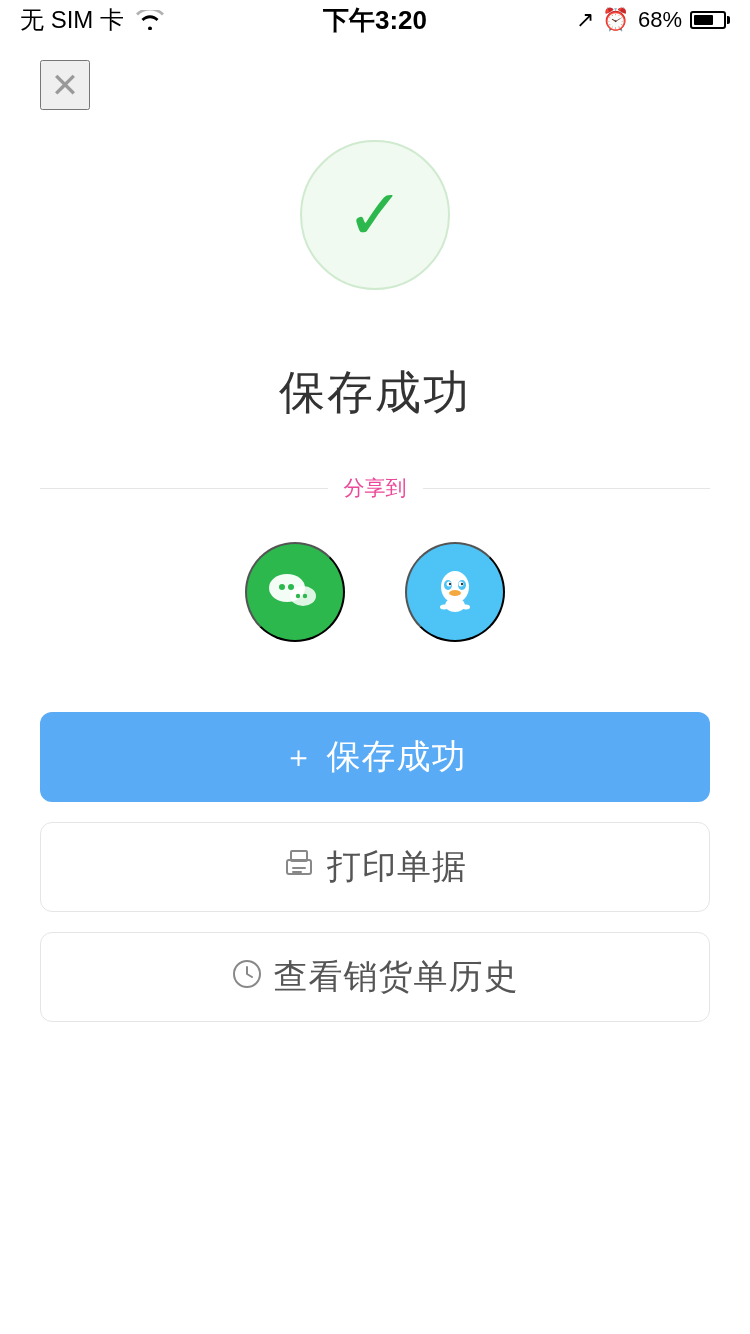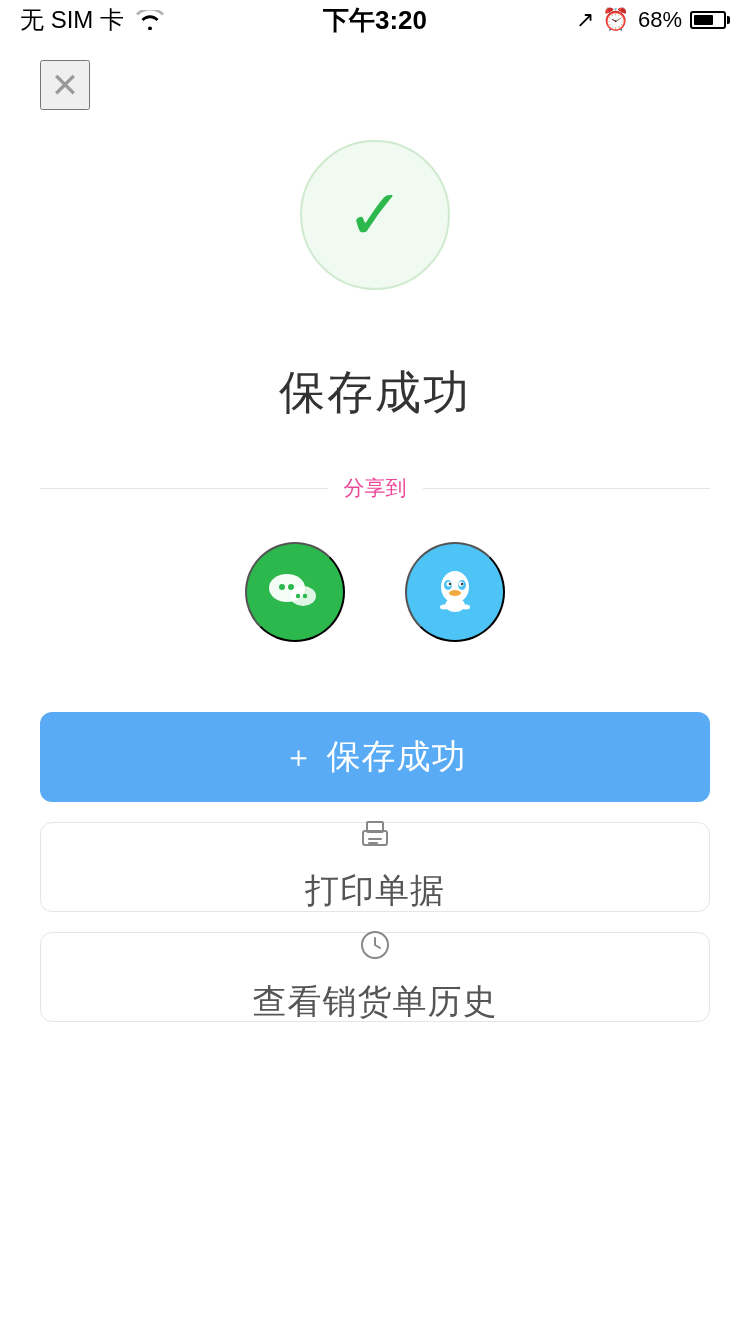--- a/index.html
+++ b/index.html
@@ -228,21 +228,20 @@
       border: 1px solid #e5e5e5;
       border-radius: 12px;
       font-size: 34px;
       color: #555;
       cursor: pointer;
       display: flex;
       align-items: center;
       justify-content: center;
       gap: 12px;
       letter-spacing: 1px;
-      flex-direction: column;
     }
 
     .btn-icon {
       font-size: 30px;
       color: #888;
     }
 
     .btn-icon-white {
       font-size: 30px;
       color: #fff;

